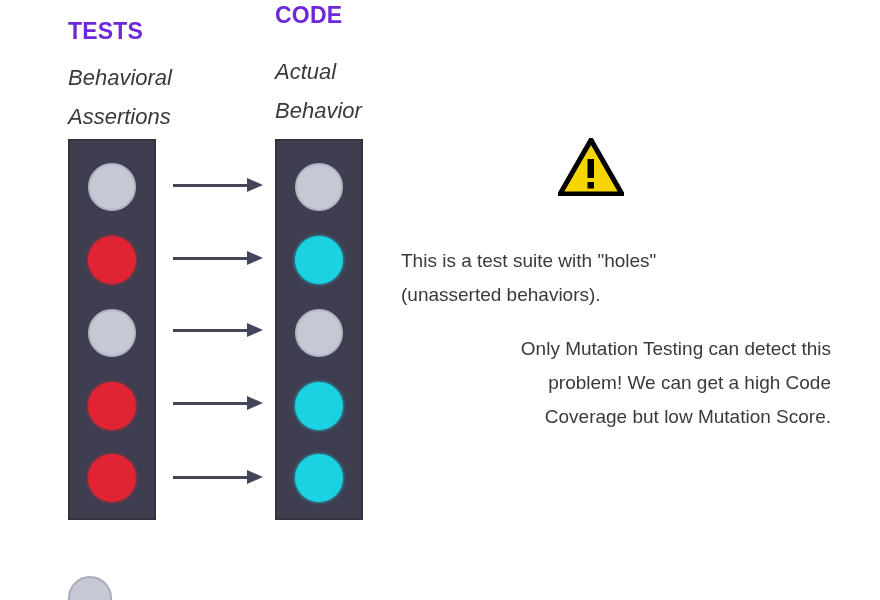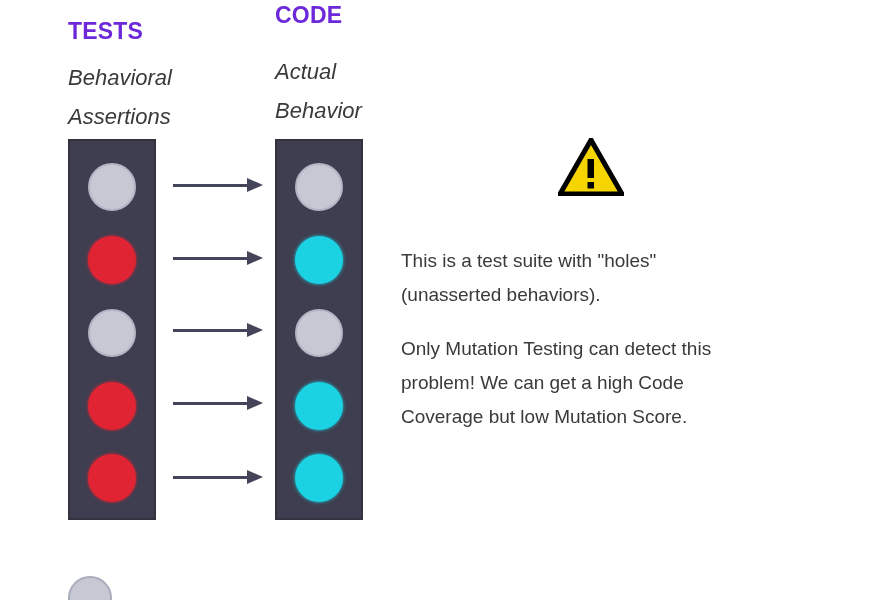--- a/index.html
+++ b/index.html
@@ -116,21 +116,21 @@
   .para {
     position: absolute;
     left: 401px;
     width: 430px;
     font-size: 19px;
     line-height: 34px;
     color: #3a3a3a;
     white-space: pre-line;
   }
   #para-1 { top: 232px; margin-top: 12px; }
-  #para-2 { top: 332px; }
+  #para-2 { top: 332px; text-align: right; }
 
   
   #legend-row {
     position: absolute;
     left: 68px;
     top: 576px;
     display: flex;
     align-items: center;
     gap: 24px;
   }

